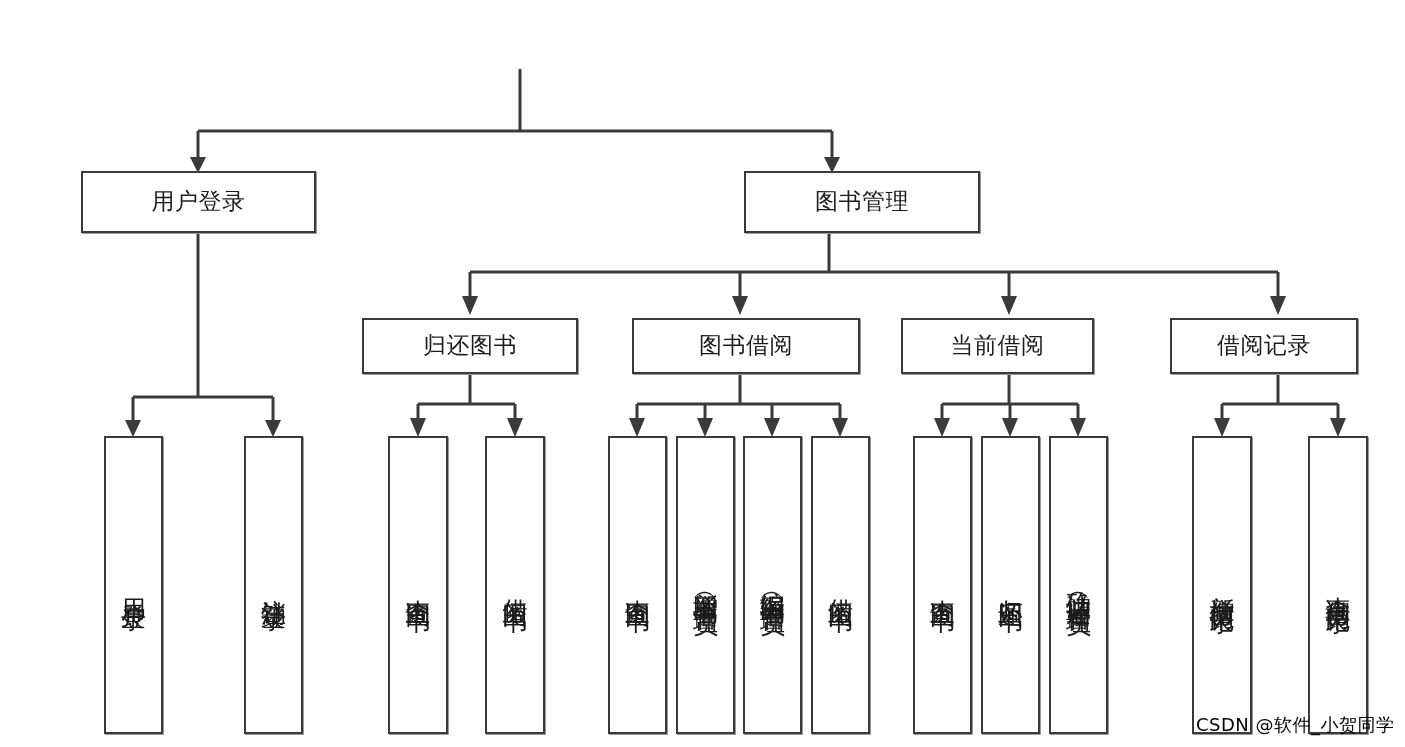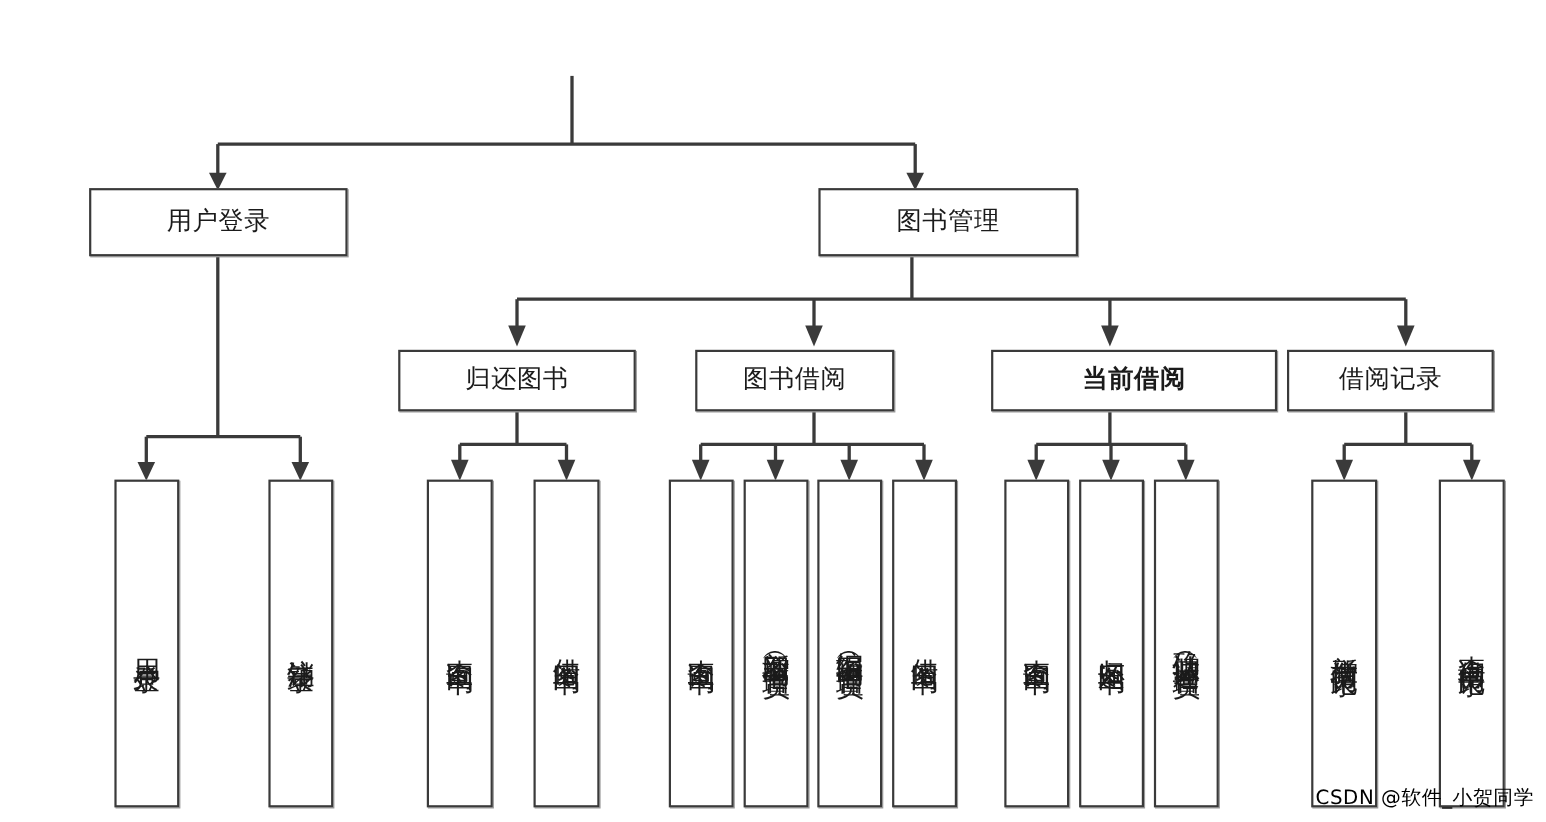--- a/index.html
+++ b/index.html
@@ -161,25 +161,25 @@
   </div>
 
   <div class="node h" style="left:744px; top:171px; width:236px; height:62px;">
     <span class="lbl">图书管理</span>
   </div>
 
   <div class="node h" style="left:362px; top:318px; width:216px; height:56px;">
     <span class="lbl">归还图书</span>
   </div>
 
-  <div class="node h" style="left:632px; top:318px; width:181px; height:56px;">
+  <div class="node h" style="left:632px; top:318px; width:228px; height:56px;">
     <span class="lbl">图书借阅</span>
   </div>
 
-  <div class="node h" style="left:901px; top:318px; width:260px; height:56px;font-weight:bold;">
+  <div class="node h" style="left:901px; top:318px; width:193px; height:56px;">
     <span class="lbl">当前借阅</span>
   </div>
 
   <div class="node h" style="left:1170px; top:318px; width:188px; height:56px;">
     <span class="lbl">借阅记录</span>
   </div>
 
   <div class="node v" style="left:104px; top:436px; width:59px; height:298px;">
     <span class="lbl">用户登录</span>
   </div>

